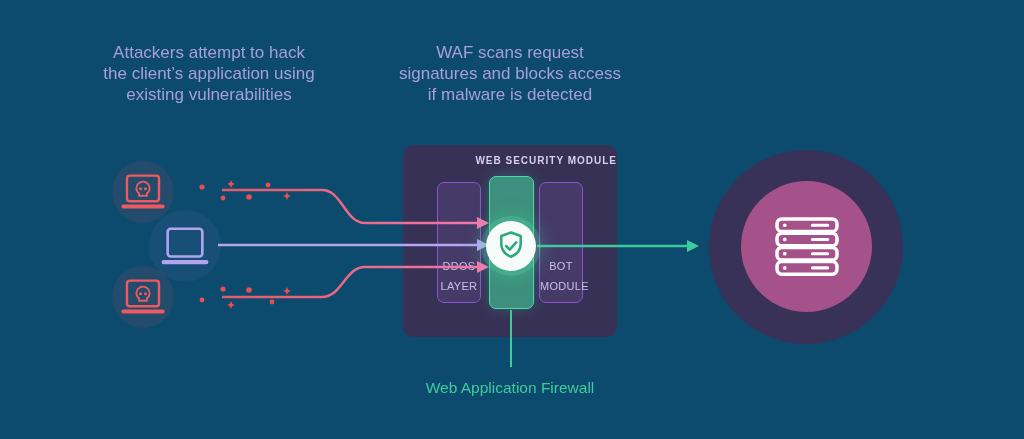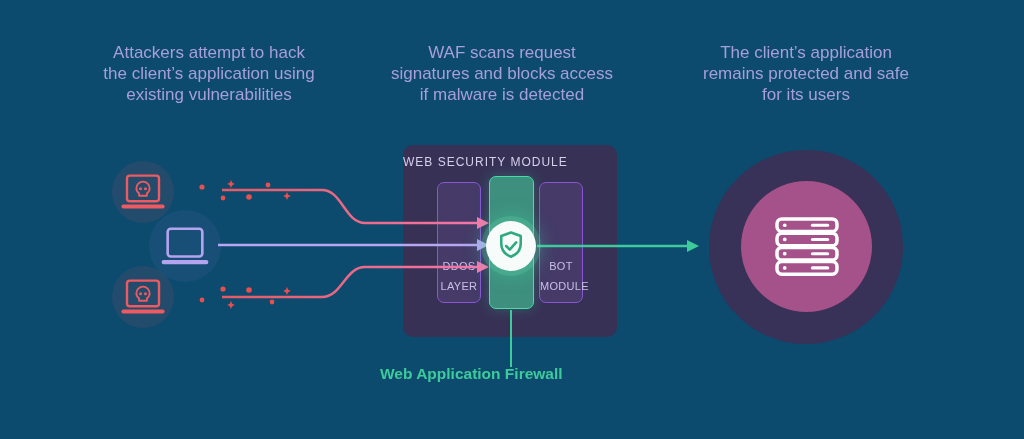--- a/index.html
+++ b/index.html
@@ -7,31 +7,31 @@
     position:relative;width:1024px;height:439px;overflow:hidden;
     background:#0c4a6e;
     font-family:"Liberation Sans", sans-serif;
     -webkit-font-smoothing:antialiased;
   }
   .caption{
     position:absolute;top:42px;white-space:pre-line;text-align:center;
     color:#a89fd8;font-size:17px;line-height:21px;font-weight:400;
   }
   .caption.c1{left:79px;width:260px;}
-  .caption.c2{left:372px;width:260px;}
+  .caption.c2{left:380px;width:260px;}
   .caption.c3{left:676px;width:260px;}
 
   
   .panel{
     position:absolute;left:403px;top:145px;width:214px;height:192px;
     background:#373156;border-radius:10px;z-index:1;
   }
   .panel-title{
-    position:absolute;top:10px;left:0;width:100%;text-align:left;
-    color:#d6d0ec;font-size:12px;font-weight:400;letter-spacing:1px;
+    position:absolute;top:10px;left:0;width:100%;text-align:right;
+    color:#d6d0ec;font-size:10px;font-weight:700;letter-spacing:1px;
   }
   .layer{
     position:absolute;border-radius:7px;box-sizing:border-box;
   }
   .layer.purple{
     width:44px;height:121px;top:37px;
     background:#453a68;border:1.5px solid #8a55d4;
   }
   .layer.ddos{left:34px;}
   .layer.bot{left:136px;}
@@ -66,38 +66,35 @@
   
   .server-halo{
     position:absolute;left:709px;top:150px;width:194px;height:194px;border-radius:50%;
     background:#383158;z-index:1;
   }
   .server-circle{
     position:absolute;left:741px;top:181px;width:131px;height:131px;border-radius:50%;
     background:#a5518a;z-index:2;display:flex;align-items:center;justify-content:center;
   }
 
-  .bottom-label{position:absolute;top:365px;text-align:left;font-size:15.5px;font-weight:700;}
+  .bottom-label{position:absolute;top:379px;text-align:center;font-size:15.5px;font-weight:400;}
   .bottom-label.waf{left:380px;width:260px;color:#3ecb9c;}
   .bottom-label.server{left:676px;width:260px;color:#a89fd8;}
 </style>
 </head>
 <body>
 
 <div class="stage">
 
   <div class="caption c1">Attackers attempt to hack
 the client’s application using
 existing vulnerabilities</div>
   <div class="caption c2">WAF scans request
 signatures and blocks access
 if malware is detected</div>
-  <div class="caption c3">The client’s application
-remains protected and safe
-for its users</div>
 
   <div class="panel">
     <div class="panel-title">WEB SECURITY MODULE</div>
     <div class="layer purple ddos">
       <div class="layer-label">DDOS
 LAYER</div>
     </div>
     <div class="layer green"></div>
     <div class="layer purple bot">
       <div class="layer-label">BOT

